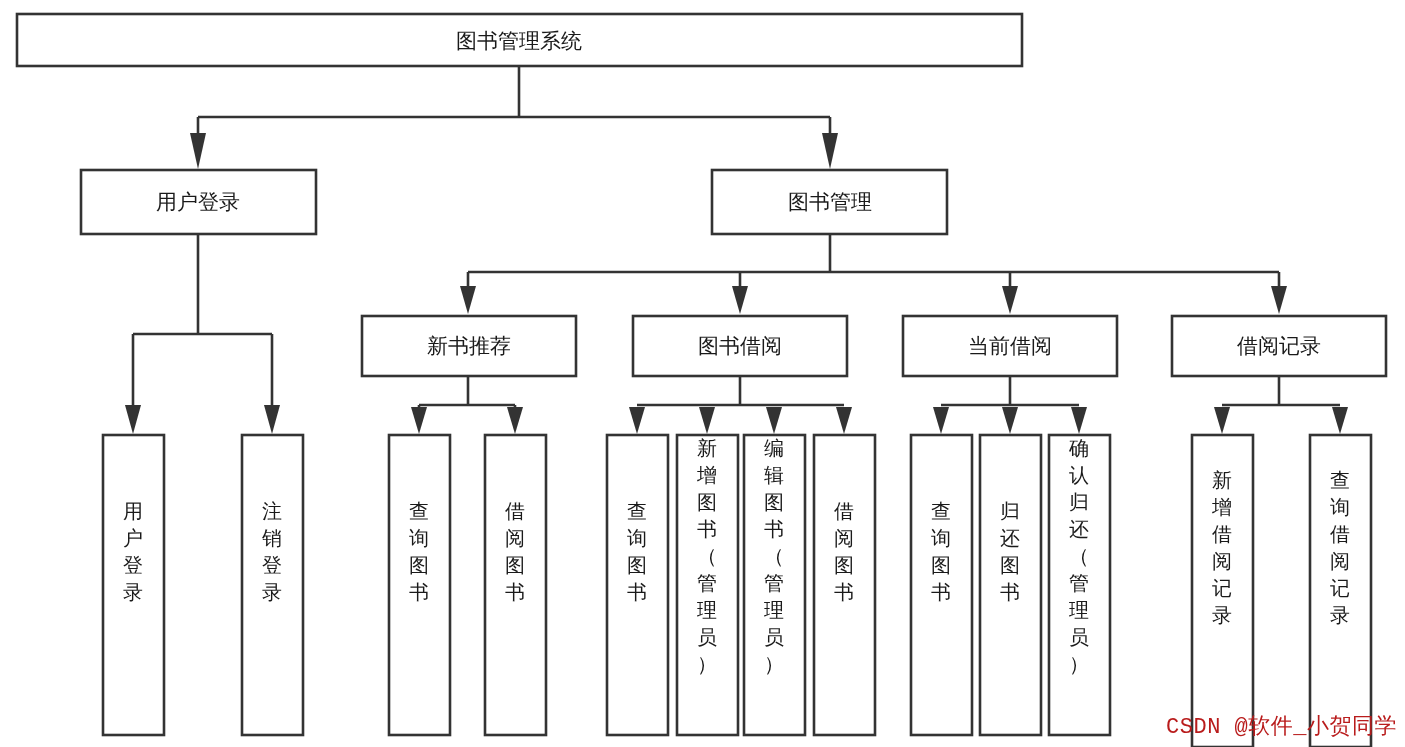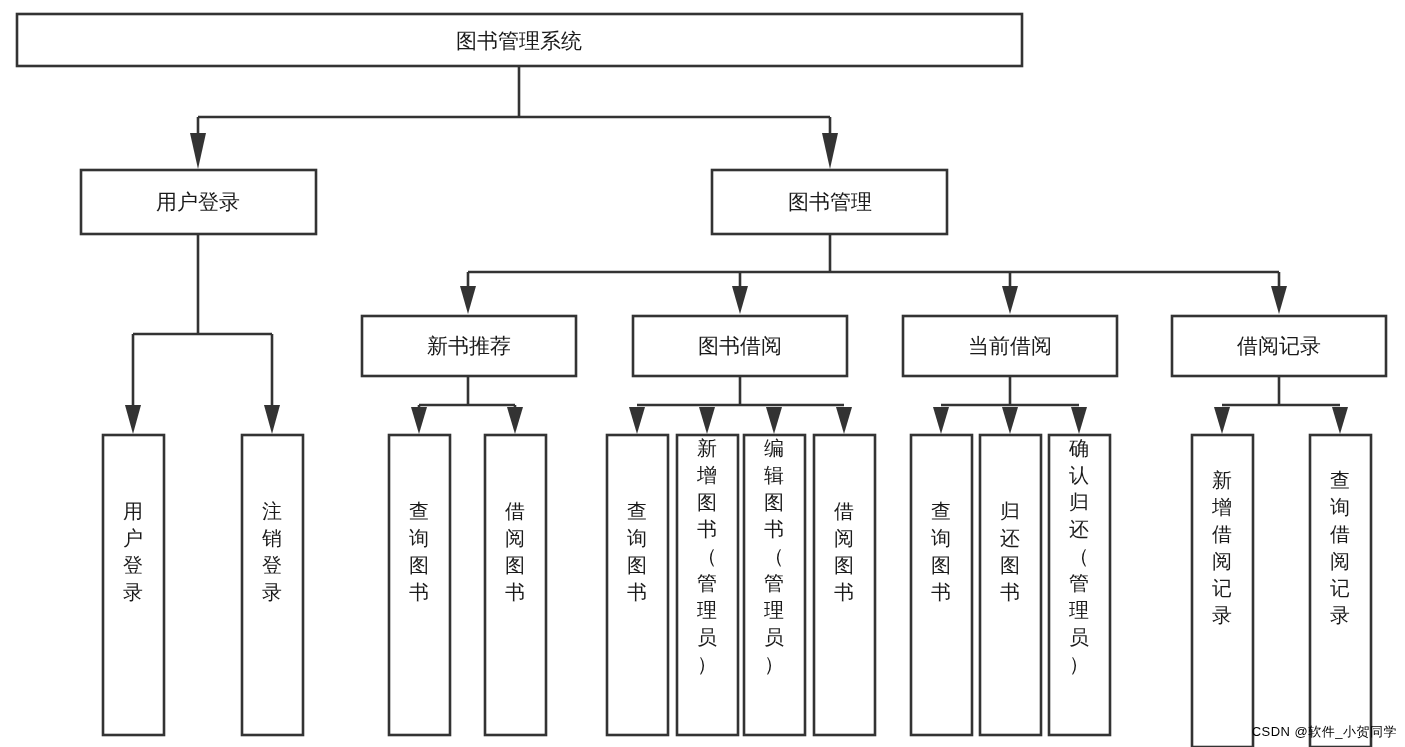--- a/index.html
+++ b/index.html
@@ -50,23 +50,23 @@
   .node-label-v {
     font-family: "Liberation Sans", "DejaVu Sans", sans-serif;
     font-size: 20px;
     fill: #1a1a1a;
     text-anchor: middle;
   }
   .watermark {
     position: absolute;
     right: 8px;
     bottom: 6px;
-    font-family: Liberation Sans, sans-serif;
-    font-size: 13px;
-    color: #000000;
+    font-family: Liberation Mono, monospace;
+    font-size: 22px;
+    color: #b91c1c;
     letter-spacing: 0.5px;
     white-space: nowrap;
     pointer-events: none;
   }
 </style>
 </head>
 <body>
 
 <div id="diagram-root">
 

